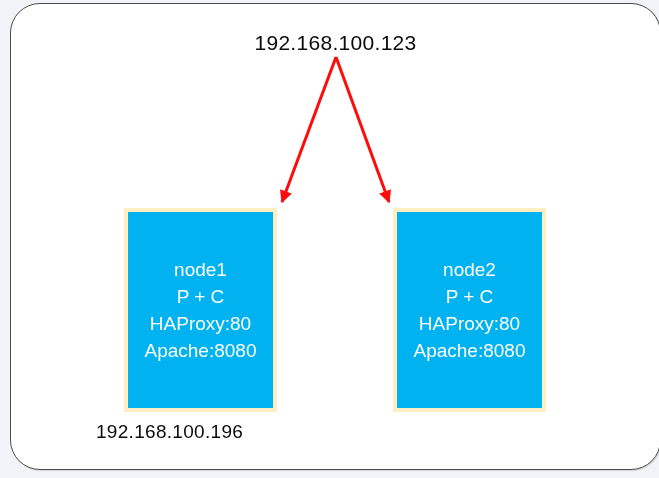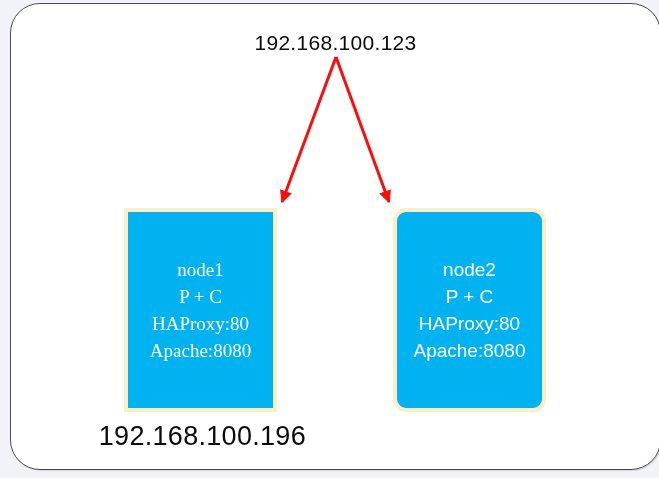--- a/index.html
+++ b/index.html
@@ -48,26 +48,26 @@
     color: #ffffff;
     display: flex;
     flex-direction: column;
     align-items: center;
     justify-content: center;
     text-align: center;
     font-size: 19px;
     line-height: 27px;
   }
   .node.left  { left: 118px; }
-  .node.right { left: 387px; border-radius: 13px; }
+  .node.right { left: 387px; }
   .node-ip {
     position: absolute;
     width: 210px;
-    text-align: right;
-    font-size: 27px;
+    text-align: left;
+    font-size: 19px;
     color: #0b0b0b;
     letter-spacing: 0.3px;
   }
   .node-ip.left  { left: 90px;  top: 421px; }
   .node-ip.right { left: 358px; top: 426px; }
 </style>
 </head>
 <body>
 
 <div class="stage">
@@ -79,21 +79,21 @@
   <svg class="arrows" viewBox="0 0 659 478" xmlns="http://www.w3.org/2000/svg">
     <defs>
       <marker id="ah" viewBox="0 0 10 10" refX="9" refY="5" markerWidth="4.2" markerHeight="4.2" orient="auto-start-reverse" markerUnits="strokeWidth">
         <path id="ah-path" d="M 0 0 L 10 5 L 0 10 z" fill="#fe0c0c"></path>
       </marker>
     </defs>
     <line class="arrow-line" x1="330" y1="57" x2="276" y2="202" stroke="#fe0c0c" stroke-width="3" marker-end="url(#ah)"></line>
     <line class="arrow-line" x1="330" y1="57" x2="383" y2="202" stroke="#fe0c0c" stroke-width="3" marker-end="url(#ah)"></line>
   </svg>
 
-  <div class="node left" style="background: rgb(0, 178, 240); border-color: rgb(253, 239, 195); color: rgb(255, 255, 255); font-family: Liberation Serif, serif;">
+  <div class="node left" style="background: rgb(0, 178, 240); border-color: rgb(253, 239, 195); color: rgb(255, 255, 255);">
     <div>node1</div>
     <div>P + C</div>
     <div>HAProxy:80</div>
     <div>Apache:8080</div>
   </div>
 
   <div class="node right" style="background: rgb(0, 178, 240); border-color: rgb(253, 239, 195); color: rgb(255, 255, 255);">
     <div>node2</div>
     <div>P + C</div>
     <div>HAProxy:80</div>

